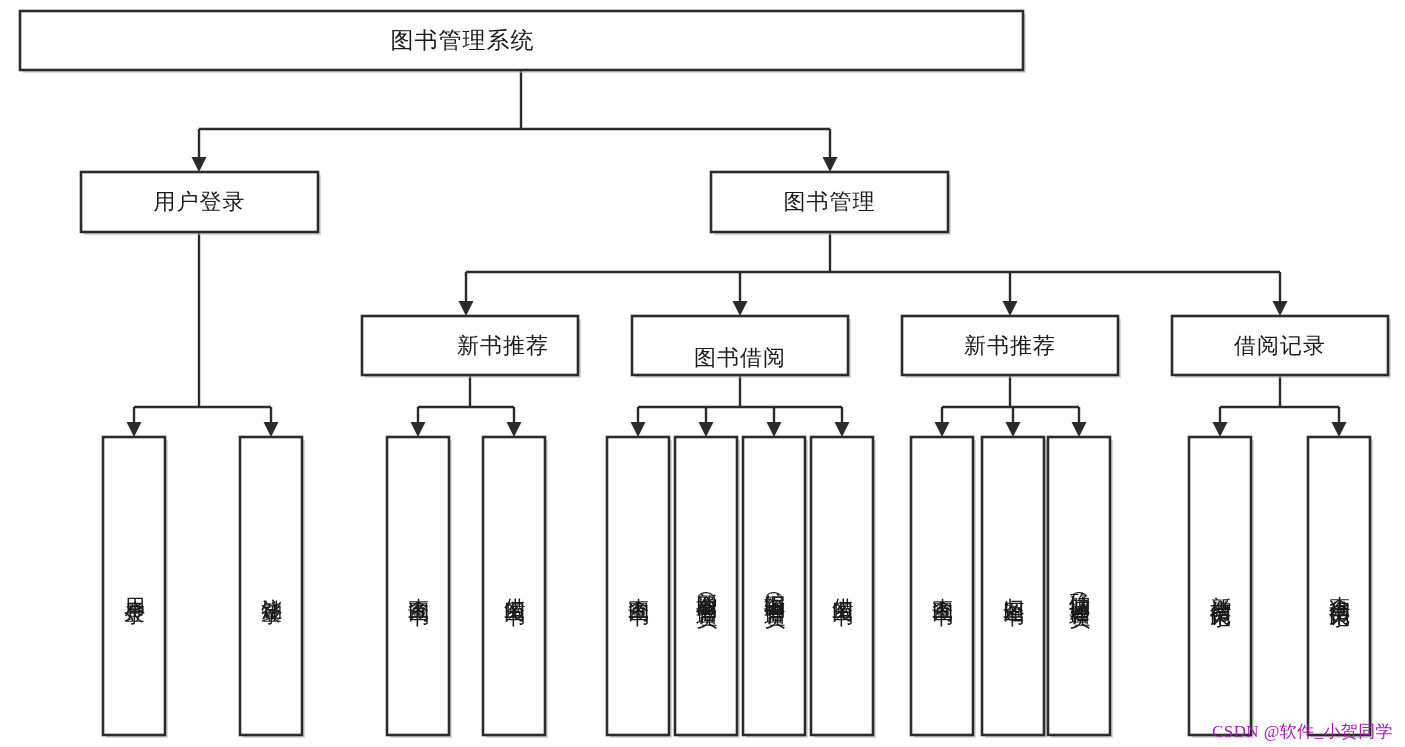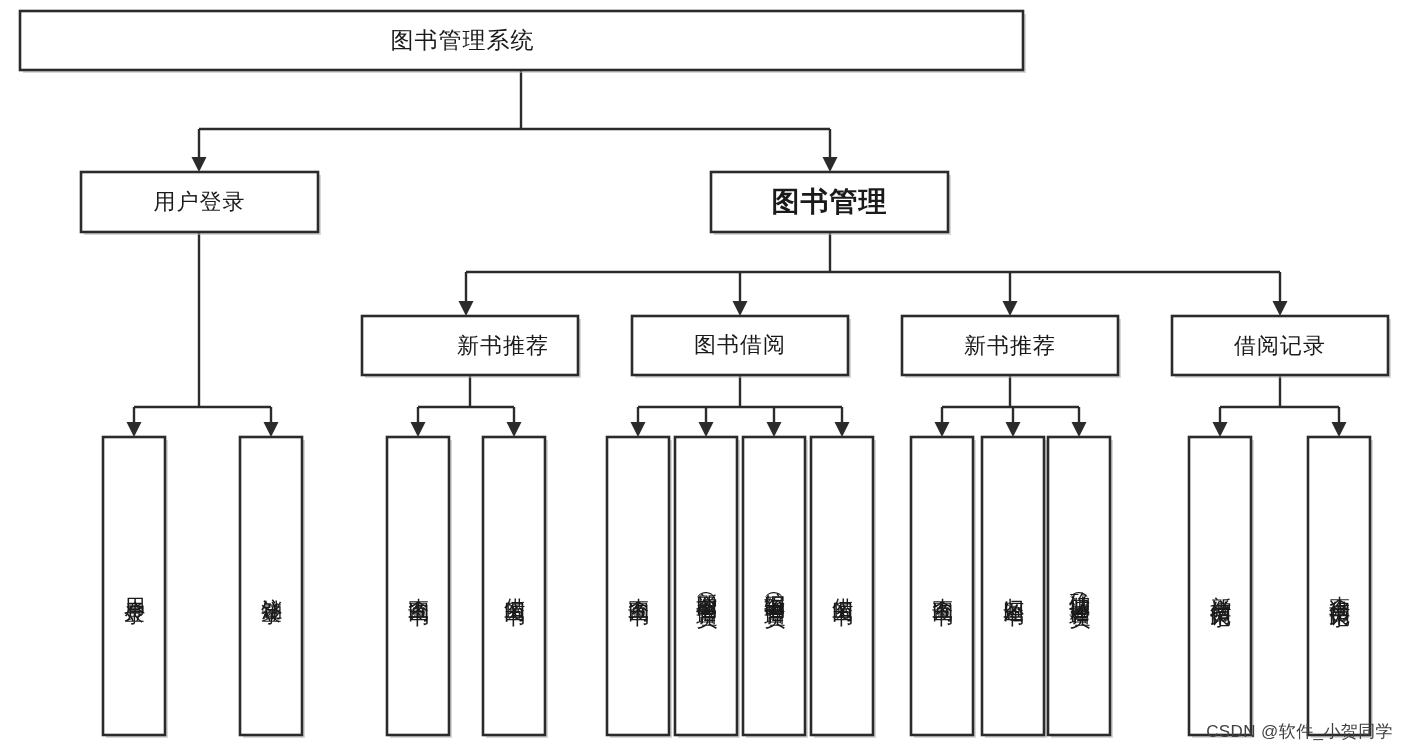--- a/index.html
+++ b/index.html
@@ -71,23 +71,23 @@
     align-items: center;
     justify-content: center;
     box-sizing: border-box;
     pointer-events: none;
     white-space: nowrap;
   }
   #watermark {
     position: absolute;
     right: 12px;
     bottom: 4px;
-    font-family: Liberation Sans, sans-serif;
+    font-family: Liberation Serif, serif;
     font-size: 17px;
-    color: #404040;
+    color: #a21caf;
     letter-spacing: 0.4px;
     user-select: none;
     margin-top: 32px;
   }
 </style>
 </head>
 <body>
 
 <div id="diagram-root">
 
@@ -238,23 +238,23 @@
         <g>
           <rect x="1311" y="440" width="62" height="298" class="node-shadow"></rect>
           <rect x="1308" y="437" width="62" height="298" class="node-rect"></rect>
         </g>
       </g>
   </svg>
 
   <div id="label-layer">
       <div class="htext-box" style="left: 20px; top: 11px; width: 885px; height: 59px; font-size: 23px; letter-spacing: 1px;">图书管理系统</div>
       <div class="htext-box" style="left: 81px; top: 172px; width: 237px; height: 60px; font-size: 22px; letter-spacing: 1px;">用户登录</div>
-      <div class="htext-box" style="left: 711px; top: 172px; width: 237px; height: 60px; font-size: 28px; letter-spacing: 1px; font-weight: bold;">图书管理</div>
+      <div class="htext-box" style="left: 711px; top: 172px; width: 237px; height: 60px; font-size: 22px; letter-spacing: 1px;">图书管理</div>
       <div class="htext-box" style="left: 362px; top: 316px; width: 216px; height: 59px; font-size: 22px; letter-spacing: 1px; margin-left: 33px;">新书推荐</div>
-      <div class="htext-box" style="left: 632px; top: 315px; width: 216px; height: 59px; font-size: 22px; letter-spacing: 1px;">图书借阅</div>
+      <div class="htext-box" style="left: 632px; top: 328px; width: 216px; height: 59px; font-size: 22px; letter-spacing: 1px;">图书借阅</div>
       <div class="htext-box" style="left: 902px; top: 316px; width: 216px; height: 59px; font-size: 22px; letter-spacing: 1px;">新书推荐</div>
       <div class="htext-box" style="left: 1172px; top: 316px; width: 216px; height: 59px; font-size: 22px; letter-spacing: 1px;">借阅记录</div>
       <div class="vtext-box" style="left: 103px; top: 437px; width: 62px; height: 298px;">用户登录</div>
       <div class="vtext-box" style="left: 240px; top: 437px; width: 62px; height: 298px;">注销登录</div>
       <div class="vtext-box" style="left: 387px; top: 437px; width: 62px; height: 298px;">查询图书</div>
       <div class="vtext-box" style="left: 483px; top: 437px; width: 62px; height: 298px;">借阅图书</div>
       <div class="vtext-box" style="left: 607px; top: 437px; width: 62px; height: 298px;">查询图书</div>
       <div class="vtext-box" style="left: 675px; top: 437px; width: 62px; height: 298px;">新增图书（管理员）</div>
       <div class="vtext-box" style="left: 743px; top: 437px; width: 62px; height: 298px;">编辑图书（管理员）</div>
       <div class="vtext-box" style="left: 811px; top: 437px; width: 62px; height: 298px;">借阅图书</div>

